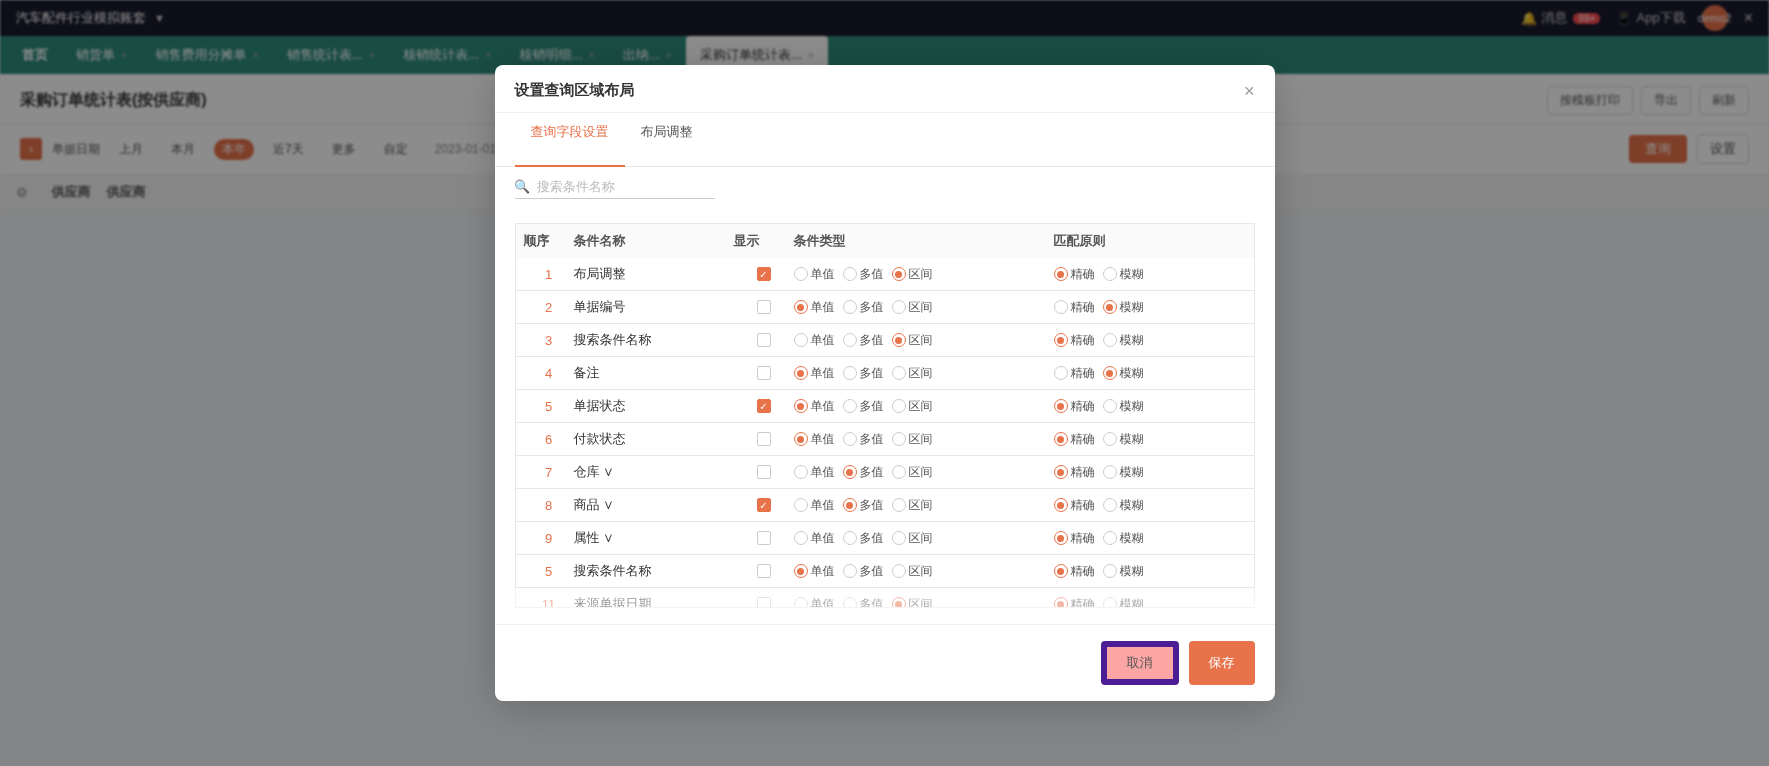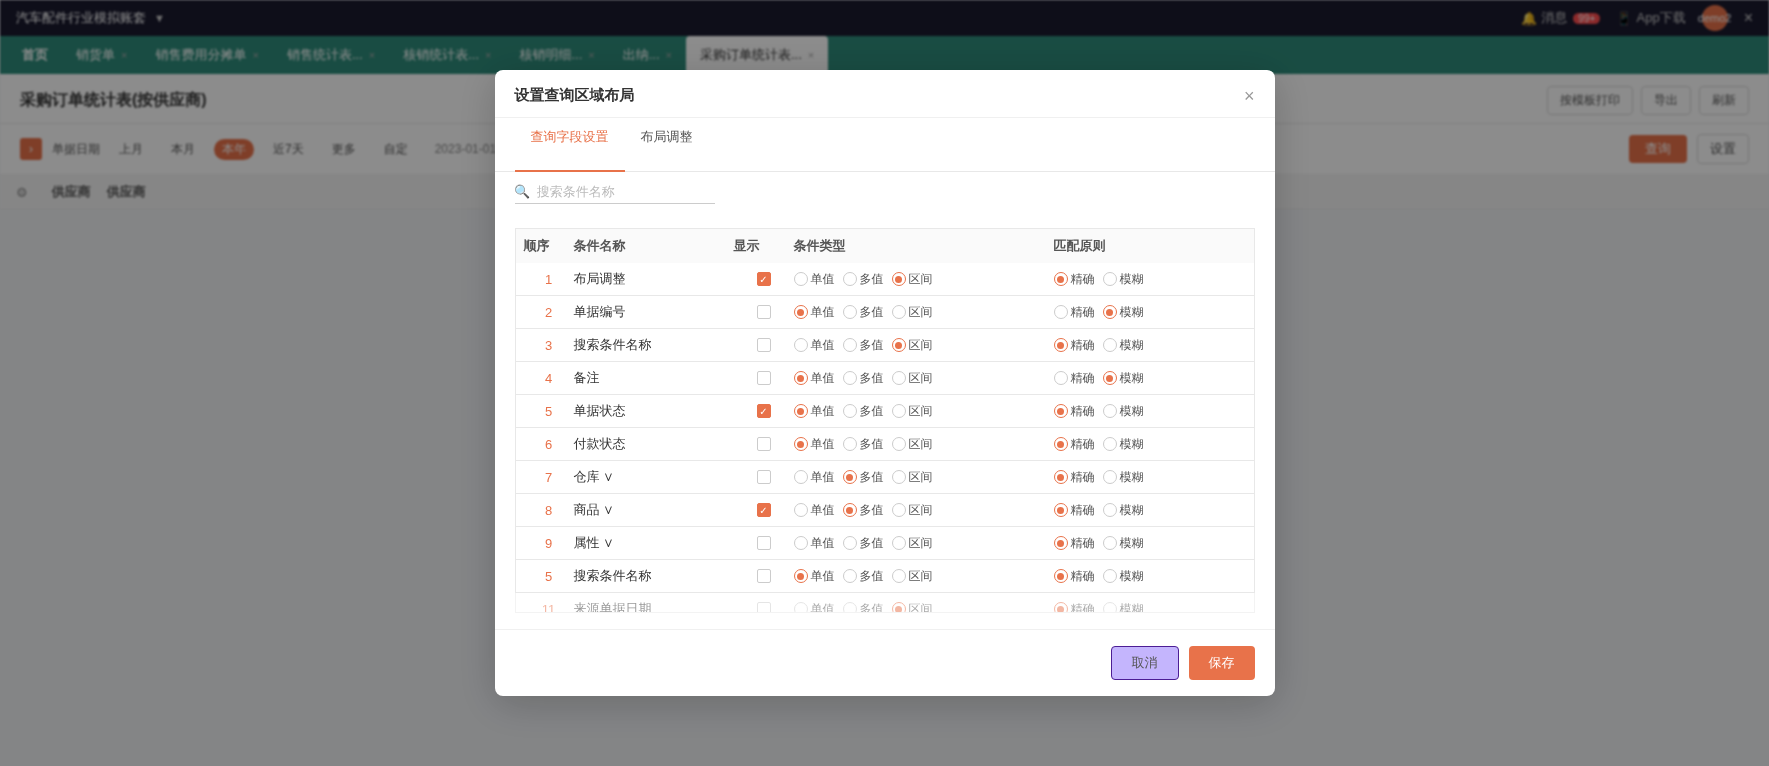--- a/index.html
+++ b/index.html
@@ -212,21 +212,21 @@
     .match-group { display: flex; align-items: center; gap: 8px; }
 
     
     .dialog-footer {
       padding: 16px 20px;
       display: flex;
       justify-content: flex-end;
       gap: 10px;
       border-top: 1px solid #f0f0f0;
     }
-    .btn-cancel { padding: 7px 20px; border: 1px solid #4c1d95; border-radius: 4px; background: #c4b5fd; color: #555; cursor: pointer; font-size: 13px; }
+    .btn-cancel { padding: 7px 20px; border: 6px solid #4c1d95; border-radius: 4px; background: #fca5a5; color: #555; cursor: pointer; font-size: 13px; }
     .btn-save { padding: 7px 20px; border: none; border-radius: 4px; background: #e8724a; color: #fff; cursor: pointer; font-size: 13px; font-weight: 500; }
 
     
     .dialog-table::-webkit-scrollbar { width: 6px; }
     .dialog-table::-webkit-scrollbar-thumb { background: #ccc; border-radius: 3px; }
 
     
     .bg-content { filter: blur(1px); pointer-events: none; }
   </style>
 </head>

